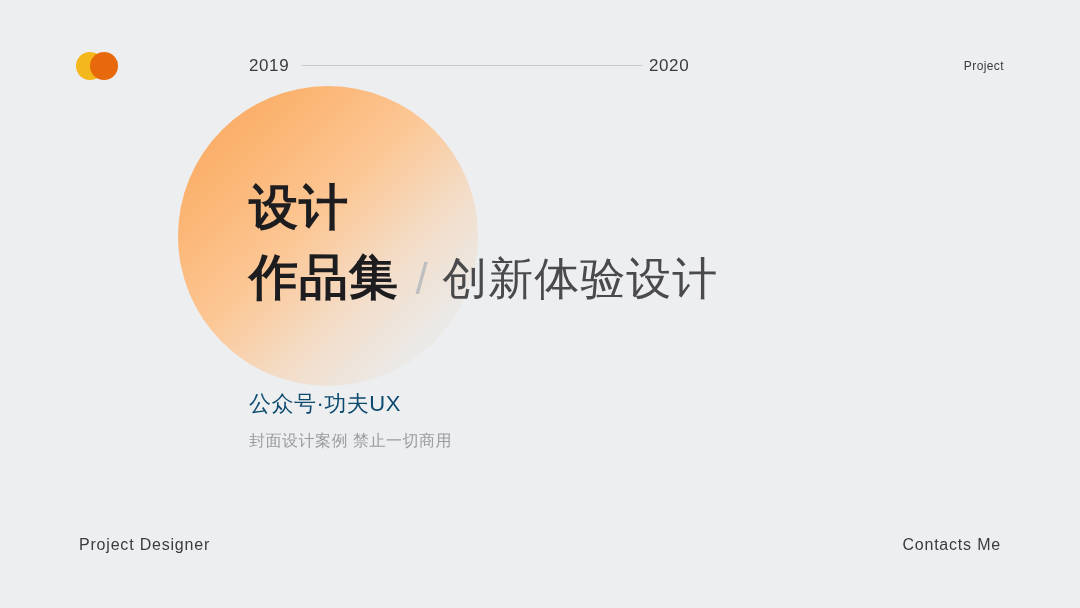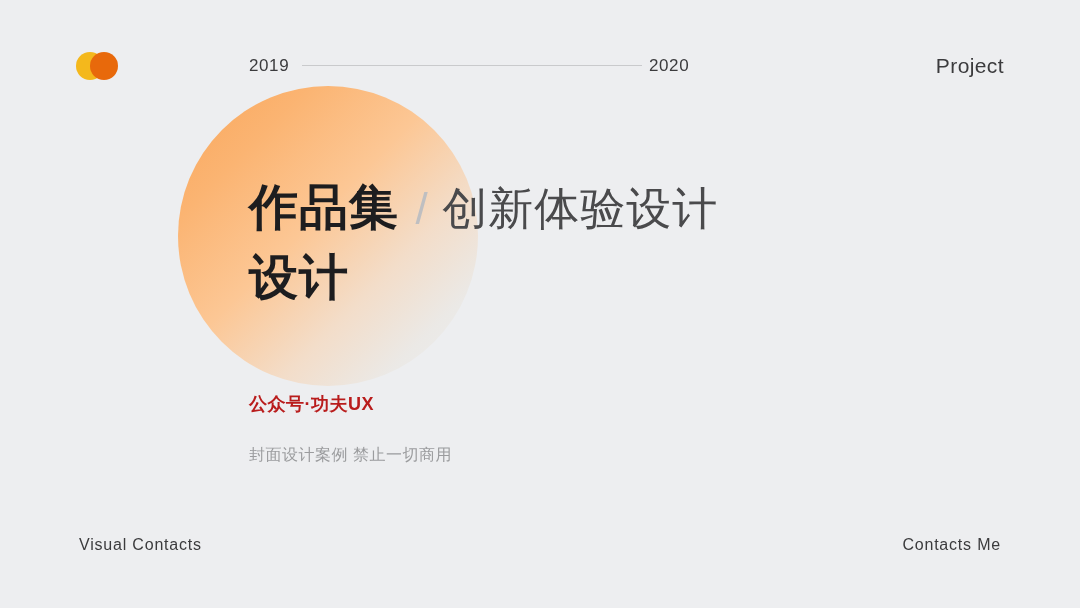--- a/index.html
+++ b/index.html
@@ -83,21 +83,21 @@
     left: 302px;
     top: 13px;
     width: 340px;
     height: 1px;
     background: #c9cacc;
   }
   .project-label {
     position: absolute;
     right: 76px;
     top: 0;
-    font-size: 21px;
+    font-size: 12px;
     font-weight: 400;
     color: #3b3b3d;
     letter-spacing: 0.4px;
     line-height: 28px;
   }
 
   
   .title-block {
     position: absolute;
     left: 249px;
@@ -130,34 +130,34 @@
 
   
   .subtitle-block {
     position: absolute;
     left: 249px;
     top: 390px;
     z-index: 4;
   }
   .subtitle-main {
     display: block;
-    font-size: 18px;
-    font-weight: 700;
-    color: #b91c1c;
+    font-size: 22px;
+    font-weight: 400;
+    color: #0c4a6e;
     letter-spacing: 0.5px;
     line-height: 28px;
   }
   .subtitle-note {
     display: block;
     font-size: 16px;
     font-weight: 400;
     color: #9b9c9e;
     letter-spacing: 0.5px;
     line-height: 26px;
-    margin-top: 24px;
+    margin-top: 10px;
   }
 
   
   .footer-item {
     position: absolute;
     top: 533px;
     font-size: 16px;
     font-weight: 400;
     color: #3b3b3d;
     letter-spacing: 0.8px;
@@ -181,30 +181,30 @@
 
   <div class="header">
     <span class="year start">2019</span>
     <span class="year-line"></span>
     <span class="year end">2020</span>
     <span class="project-label">Project</span>
   </div>
 
   <div class="title-block">
     <span class="title-line">
+      <span class="title-strong">设计</span>
+    </span>
+    <span class="title-line">
       <span class="title-strong">作品集</span>
       <span class="title-sep">/</span>
       <span class="title-light">创新体验设计</span>
     </span>
-    <span class="title-line">
-      <span class="title-strong">设计</span>
-    </span>
   </div>
 
   <div class="subtitle-block">
     <span class="subtitle-main">公众号·功夫UX</span>
     <span class="subtitle-note">封面设计案例 禁止一切商用</span>
   </div>
 
-  <span class="footer-item left">Visual Contacts</span>
+  <span class="footer-item left">Project Designer</span>
   <span class="footer-item right">Contacts Me</span>
 
 </div>
 
 </body></html>

